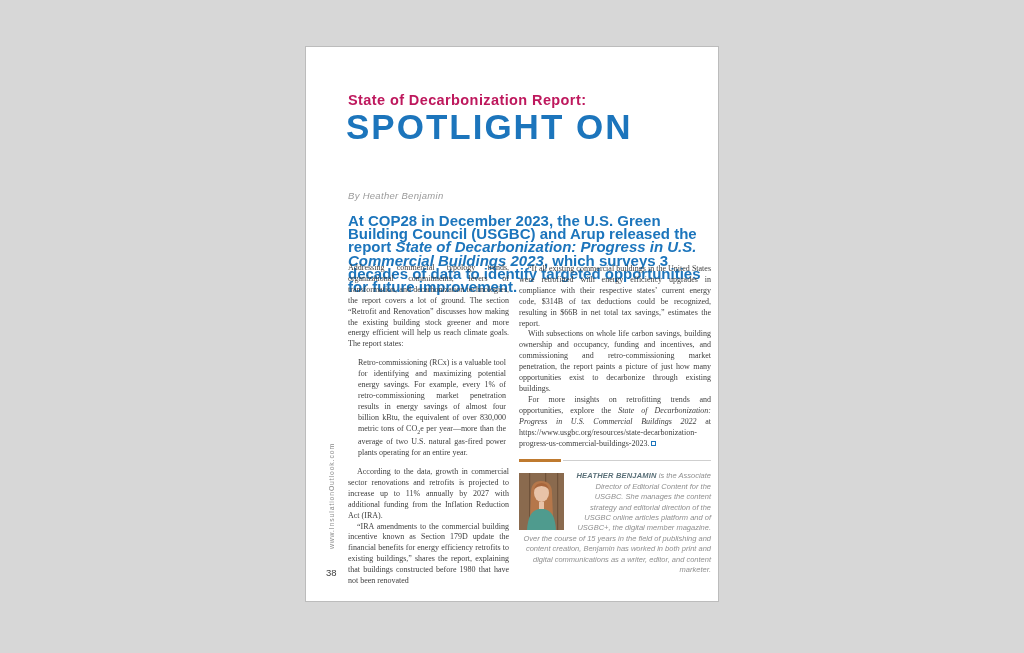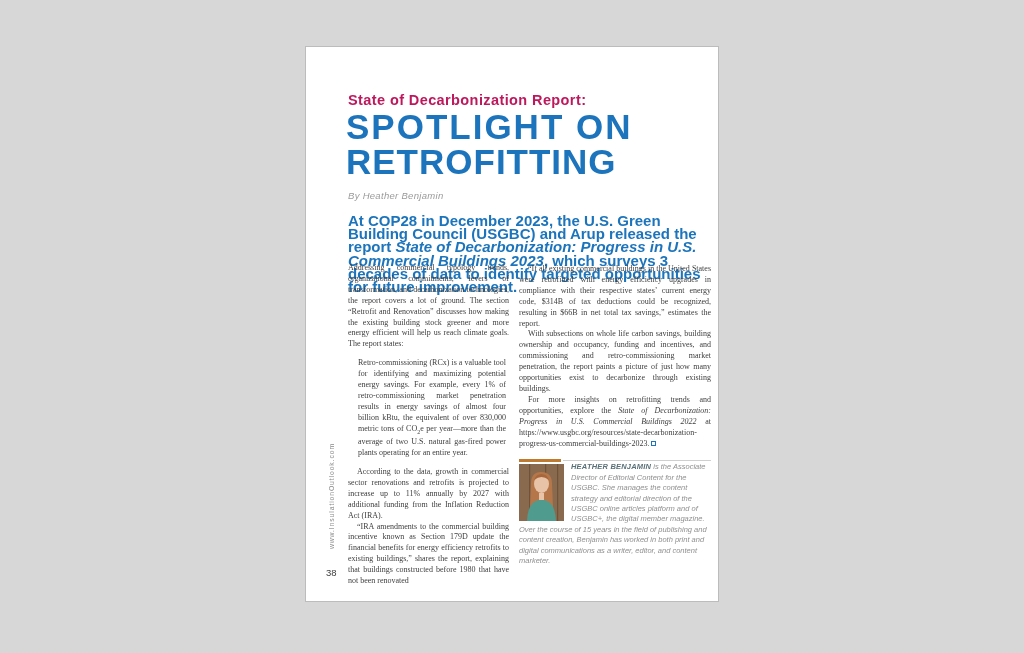--- a/index.html
+++ b/index.html
@@ -57,23 +57,24 @@
     margin:8px 3px 8px 10px;
   }
   sub { font-size:6px; }
   .divider {
     display:flex; align-items:center;
     margin-top:9px; height:4px;
   }
   .divider .orange { width:42px; height:3.5px; background:#bf7a2f; }
   .divider .rule   { flex:1; height:1px; background:#cfcfcf; margin-left:2px; }
   .bio {
+    margin-top:9px;
     font-family:"Liberation Sans", sans-serif;
     font-size:7.5px; font-style:italic; color:#8f8f8f;
-    line-height:10.4px; text-align:left;
+    line-height:10.4px; text-align:right;
   }
   .bio .photo {
     float:left; width:45px; height:57px; margin:2px 7px 2px 0;
     display:block;
   }
   .bio b { color:#5a7078; letter-spacing:0.2px; }
   .end-mark {
     display:inline-block; width:4.5px; height:4.5px;
     border:1.2px solid #1c75bc; margin-left:2px;
     vertical-align:baseline;
@@ -89,21 +90,20 @@
   }
   .url-italic { }
 </style>
 </head>
 <body>
 
 <div class="page">
 
   <div class="kicker">State of Decarbonization Report:</div>
   <div class="title-line l1">SPOTLIGHT ON</div>
-  <div class="title-line l2">RETROFITTING</div>
   <div class="byline">By Heather Benjamin</div>
 
   <div class="intro"><span>At COP28 in December 2023, the U.S. Green Building Council (USGBC) and Arup released the report </span><i>State of Decarbonization: Progress in U.S. Commercial Buildings 2023</i><span>, which surveys 3 decades of data to identify targeted opportunities for future improvement.</span></div>
 
   <div class="col col-left">
     <div class="para">Addressing commercial typology trends, organizational commitments, levers of transformation, and decarbonization technologies, the report covers a lot of ground. The section “Retrofit and Renovation” discusses how making the existing building stock greener and more energy efficient will help us reach climate goals. The report states:</div>
     <div class="quote"><span>Retro-commissioning (RCx) is a valuable tool for identifying and maximizing potential energy savings. For example, every 1% of retro-commissioning market penetration results in energy savings of almost four billion kBtu, the equivalent of over 830,000 metric tons of CO</span><sub>2</sub><span>e per year—more than the average of two U.S. natural gas-fired power plants operating for an entire year.</span></div>
     <div class="para indent">According to the data, growth in commercial sector renovations and retrofits is projected to increase up to 11% annually by 2027 with additional funding from the Inflation Reduction Act (IRA).</div>
     <div class="para indent">“IRA amendments to the commercial building incentive known as Section 179D update the financial benefits for energy efficiency retrofits to existing buildings,” shares the report, explaining that buildings constructed before 1980 that have not been renovated</div>
   </div>

